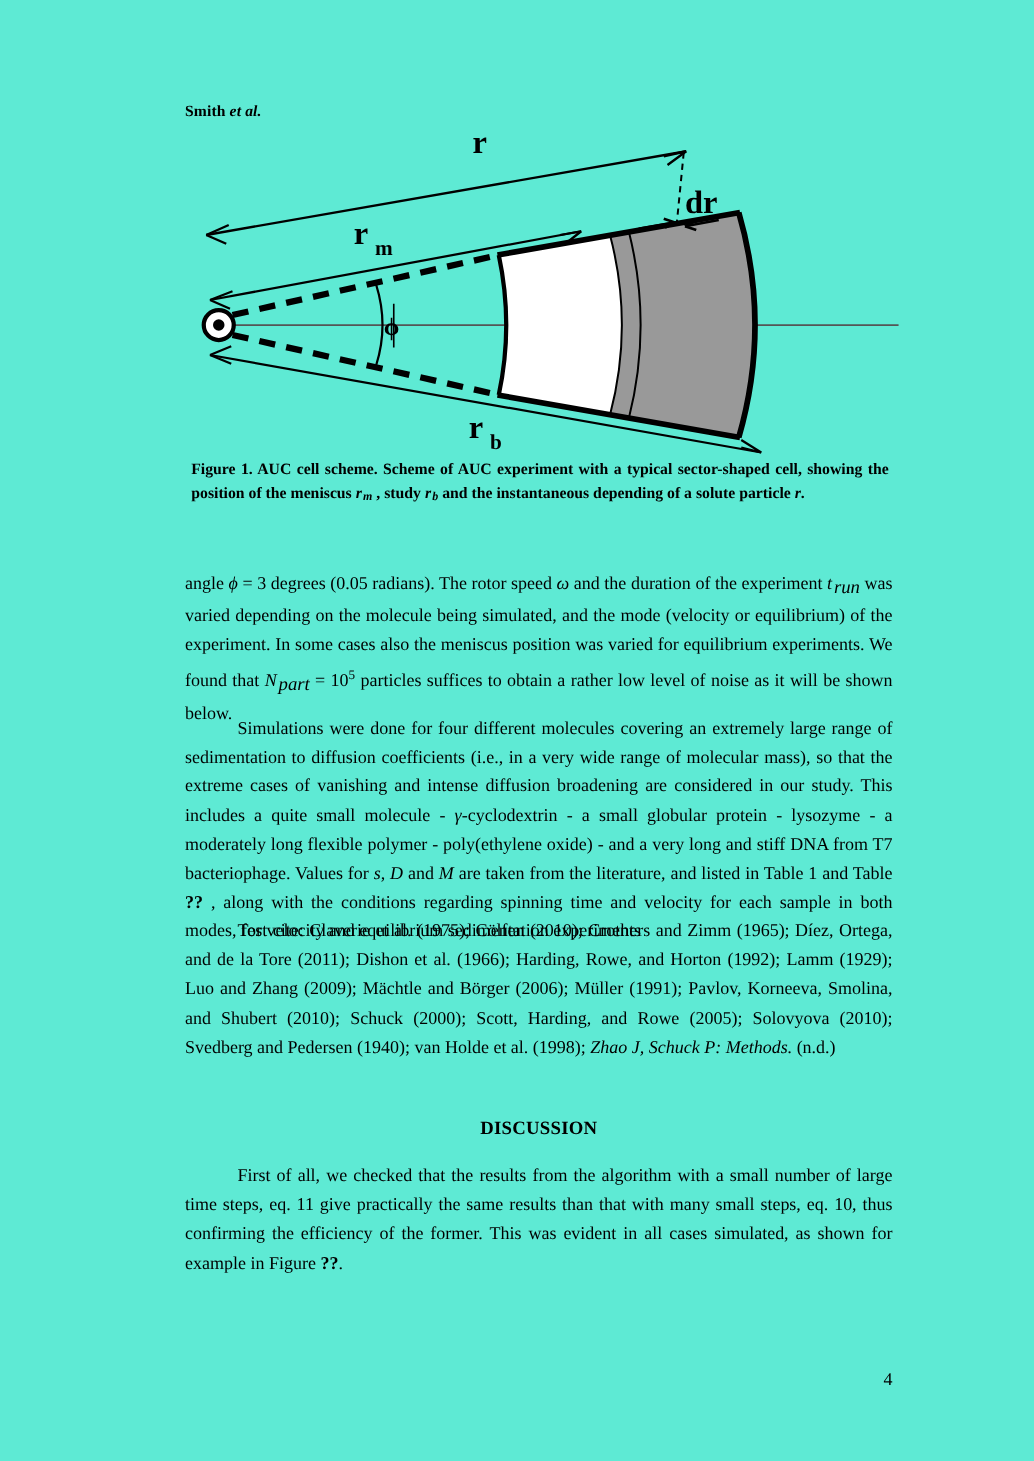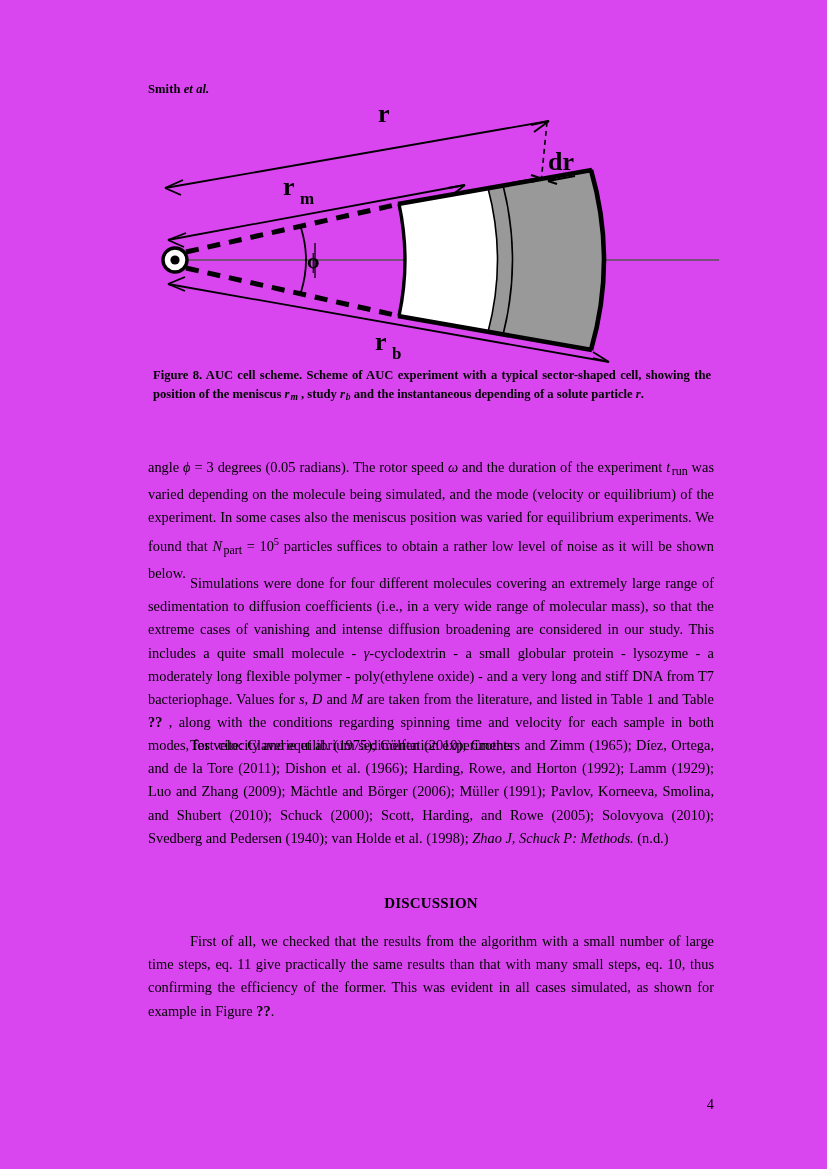--- a/index.html
+++ b/index.html
@@ -9,21 +9,21 @@
   }
   body {
     font-family: "Liberation Serif", "DejaVu Serif", serif;
     color: #000000;
   }
   .page {
     position: relative;
     width: 827px;
     height: 1169px;
     margin: 0 auto;
-    background: #d946ef;
+    background: #5eead4;
     overflow: hidden;
   }
   .content {
     position: absolute;
     left: 148px;
     top: 0;
     width: 566px;
     height: 1169px;
   }
 
@@ -82,21 +82,22 @@
     line-height: 23.2px;
     text-align: justify;
     text-align-last: left;
     -webkit-hyphens: none;
     hyphens: none;
   }
   p.body .indent { padding-left: 42px; }
   p.body i { font-style: italic; }
   p.body b { font-weight: bold; }
   p.body sub {
-    font-size: 12px;
+    font-style: italic;
+    font-size: 15px;
     vertical-align: -3px;
     padding-left: 1.5px;
   }
   p.body sup {
     font-size: 10.5px;
     vertical-align: 6px;
   }
 
   #para-angle   { top: 456px; }
   #para-sims    { top: 572px; }
@@ -204,21 +205,21 @@
           <path d="M 25 184 L 42 177 M 25 184 L 42 191"></path>
           <path d="M 466 262 L 450 258 M 466 262 L 450 252"></path>
         </g>
         <text class="fig-label" x="232" y="250" font-size="26">r</text>
         <text class="fig-label" x="249" y="259" font-size="17">b</text>
 
       </svg>
     </div>
 
     <div class="caption">
-      <span>Figure 8. AUC cell scheme.</span><span> Scheme of AUC experiment with a typical sector-shaped cell, showing the position of the meniscus </span><i>r</i><sub>m</sub><span> , study </span><i>r</i><sub>b</sub><span> and the instantaneous depending of a solute particle </span><i>r</i><span>.</span>
+      <span>Figure 1. AUC cell scheme.</span><span> Scheme of AUC experiment with a typical sector-shaped cell, showing the position of the meniscus </span><i>r</i><sub>m</sub><span> , study </span><i>r</i><sub>b</sub><span> and the instantaneous depending of a solute particle </span><i>r</i><span>.</span>
     </div>
 
     <p class="body" id="para-angle"><span>angle </span><i>ϕ</i><span> = 3 degrees (0.05 radians). The rotor speed </span><i>ω</i><span> and the duration of the experiment </span><i>t</i><sub>run</sub><span> was varied depending on the molecule being simulated, and the mode (velocity or equilibrium) of the experiment. In some cases also the meniscus position was varied for equilibrium experiments. We found that </span><i>N</i><sub>part</sub><span> = 10</span><sup>5</sup><span> particles suffices to obtain a rather low level of noise as it will be shown below.</span></p>
 
     <p class="body" id="para-sims"><span class="indent">Simulations were done for four different molecules covering an extremely large range of sedimentation to diffusion coefficients (i.e., in a very wide range of molecular mass), so that the extreme cases of vanishing and intense diffusion broadening are considered in our study. This includes a quite small molecule - </span><i>γ</i><span>-cyclodextrin - a small globular protein - lysozyme - a moderately long flexible polymer - poly(ethylene oxide) - and a very long and stiff DNA from T7 bacteriophage. Values for </span><i>s</i><span>, </span><i>D</i><span> and </span><i>M</i><span> are taken from the literature, and listed in Table 1 and Table </span><b>??</b><span> , along with the conditions regarding spinning time and velocity for each sample in both modes, for velocity and equilibrium sedimentation experiments</span></p>
 
     <p class="body" id="para-cite"><span class="indent">Test cite: Claverie et al. (1975); Cölfen (2010); Crothers and Zimm (1965); Díez, Ortega, and de la Tore (2011); Dishon et al. (1966); Harding, Rowe, and Horton (1992); Lamm (1929); Luo and Zhang (2009); Mächtle and Börger (2006); Müller (1991); Pavlov, Korneeva, Smolina, and Shubert (2010); Schuck (2000); Scott, Harding, and Rowe (2005); Solovyova (2010); Svedberg and Pedersen (1940); van Holde et al. (1998); </span><i>Zhao J, Schuck P: Methods.</i><span> (n.d.)</span></p>
 
     <div class="section-heading">DISCUSSION</div>
 

